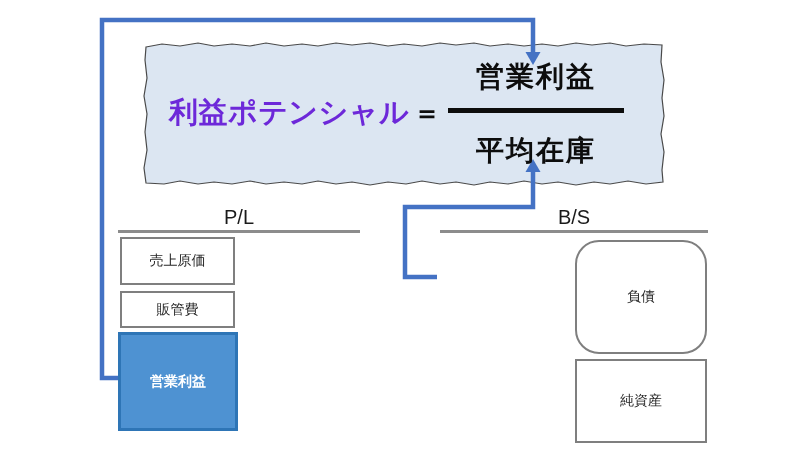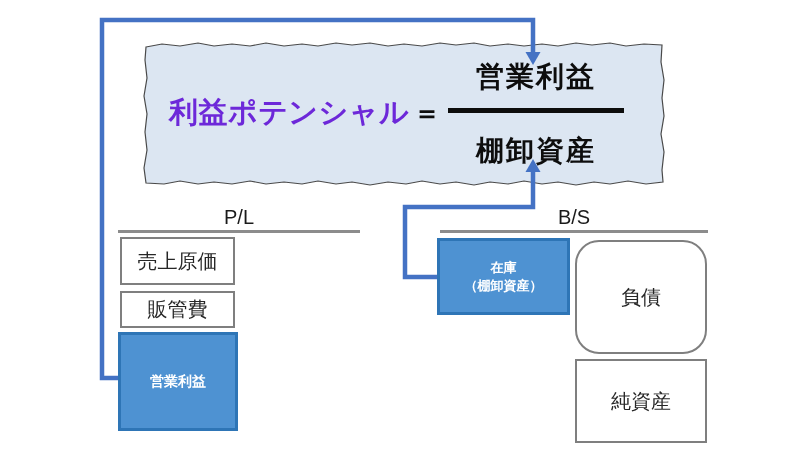--- a/index.html
+++ b/index.html
@@ -30,21 +30,21 @@
 
   
   .sec-label{
     position:absolute;font-size:20px;color:#1a1a1a;text-align:center;white-space:nowrap;
   }
   .sec-underline{position:absolute;height:3px;background:#8c8c8c;}
 
   .wbox{
     position:absolute;background:#ffffff;border:2px solid #7f7f7f;box-sizing:border-box;
     display:flex;align-items:center;justify-content:center;text-align:center;
-    font-size:20px;color:#262626;
+    font-size:14px;color:#262626;
   }
   .bluebox{
     position:absolute;background:#4e92d2;border:3px solid #2e75b6;box-sizing:border-box;
     display:flex;flex-direction:column;align-items:center;justify-content:center;text-align:center;
     font-size:14px;font-weight:bold;color:#ffffff;line-height:1.35;
   }
 
   
   .pl-label{left:118px;top:206px;width:242px;}
   .pl-underline{left:118px;top:230px;width:242px;}
@@ -87,32 +87,28 @@
       <polygon points="525.5,172 540.5,172 533,159" fill="#4472c4"></polygon>
     </g>
   </svg>
 
   <div class="banner-content">
     <div class="formula-lhs">利益ポテンシャル</div>
     <div class="formula-eq">＝</div>
     <div class="fraction">
       <div class="num">営業利益</div>
       <div class="bar"></div>
-      <div class="den">棚卸資産</div>
+      <div class="den">平均在庫</div>
     </div>
   </div>
 
   <div class="sec-label pl-label">P/L</div>
   <div class="sec-underline pl-underline"></div>
   <div class="wbox box-cogs">売上原価</div>
   <div class="wbox box-sga">販管費</div>
   <div class="bluebox box-op">営業利益</div>
 
   <div class="sec-label bs-label">B/S</div>
   <div class="sec-underline bs-underline"></div>
-  <div class="bluebox box-inv">
-    <span>在庫</span>
-    <span>（棚卸資産）</span>
-  </div>
   <div class="wbox box-debt">負債</div>
   <div class="wbox box-equity">純資産</div>
 
 </div>
 
 </body></html>

